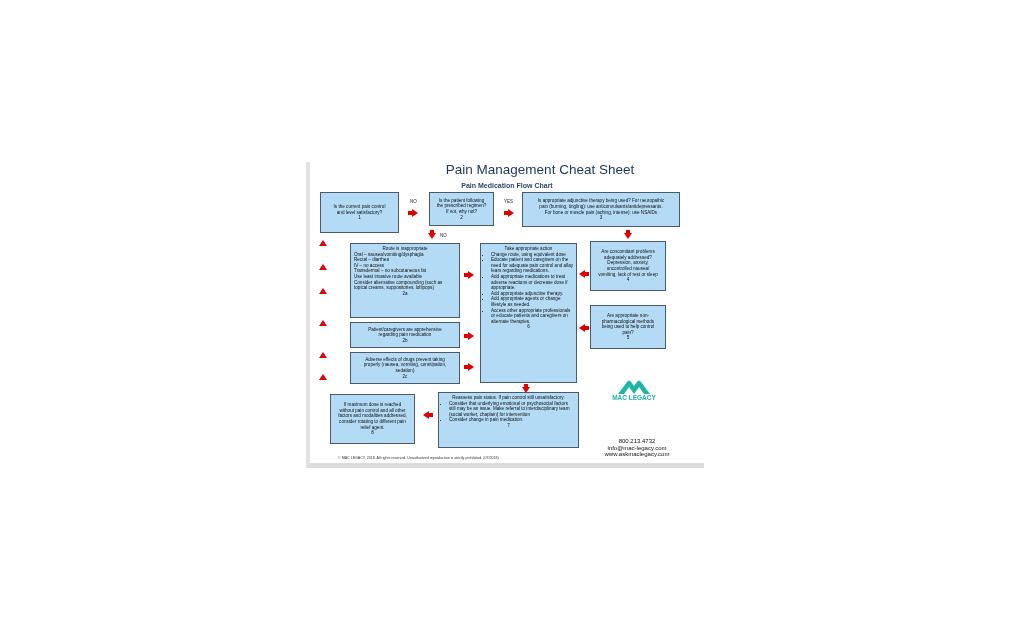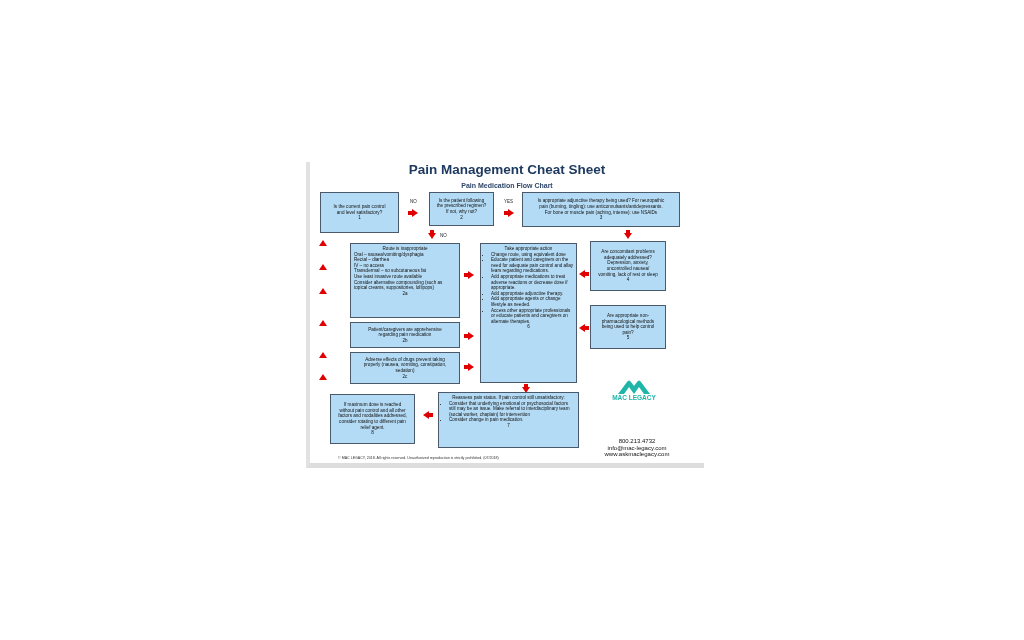--- a/index.html
+++ b/index.html
@@ -1,20 +1,20 @@
 <!DOCTYPE html>
 <html><head>
 <meta charset="utf-8">
 <style>
   html, body { margin:0; padding:0; background:#ffffff; }
   body { width:1024px; height:640px; position:relative; overflow:hidden; font-family:"Liberation Sans", sans-serif; }
   .sheet { position:absolute; left:306px; top:162px; width:398px; height:306px; background:#ffffff;
            border-left:4px solid #e2e2e2; border-bottom:5px solid #dddddd; box-sizing:border-box; }
-  .title { position:absolute; left:0; width:100%; top:0; text-align:center; color:#1f3a60; font-weight:bold;
-           font-size:13.5px; letter-spacing:0; }
+  .title { position:absolute; left:0; width:100%; top:0; text-align:center; color:#1f3a60; font-weight:normal;
+           font-size:13.5px; letter-spacing:0;padding-left:33px; }
   .subtitle { position:absolute; left:0; width:100%; top:20px; text-align:center; color:#2d4668; font-weight:bold; font-size:7px; }
   .box { position:absolute; background:#b4dbf5; border:1.3px solid #4a5a6a; box-sizing:border-box;
          color:#111; font-size:4.6px; line-height:5.6px; padding:2px 3px; display:flex; flex-direction:column;
          justify-content:center; text-align:center; }
   .box.left { text-align:left; justify-content:flex-start; }
   .box .num { text-align:center; display:block; }
   .box .hd { text-align:center; display:block; }
   .box ul { margin:0; padding-left:7px; }
   .box li { margin:0; }
   .arrow { position:absolute; width:0; height:0; }

